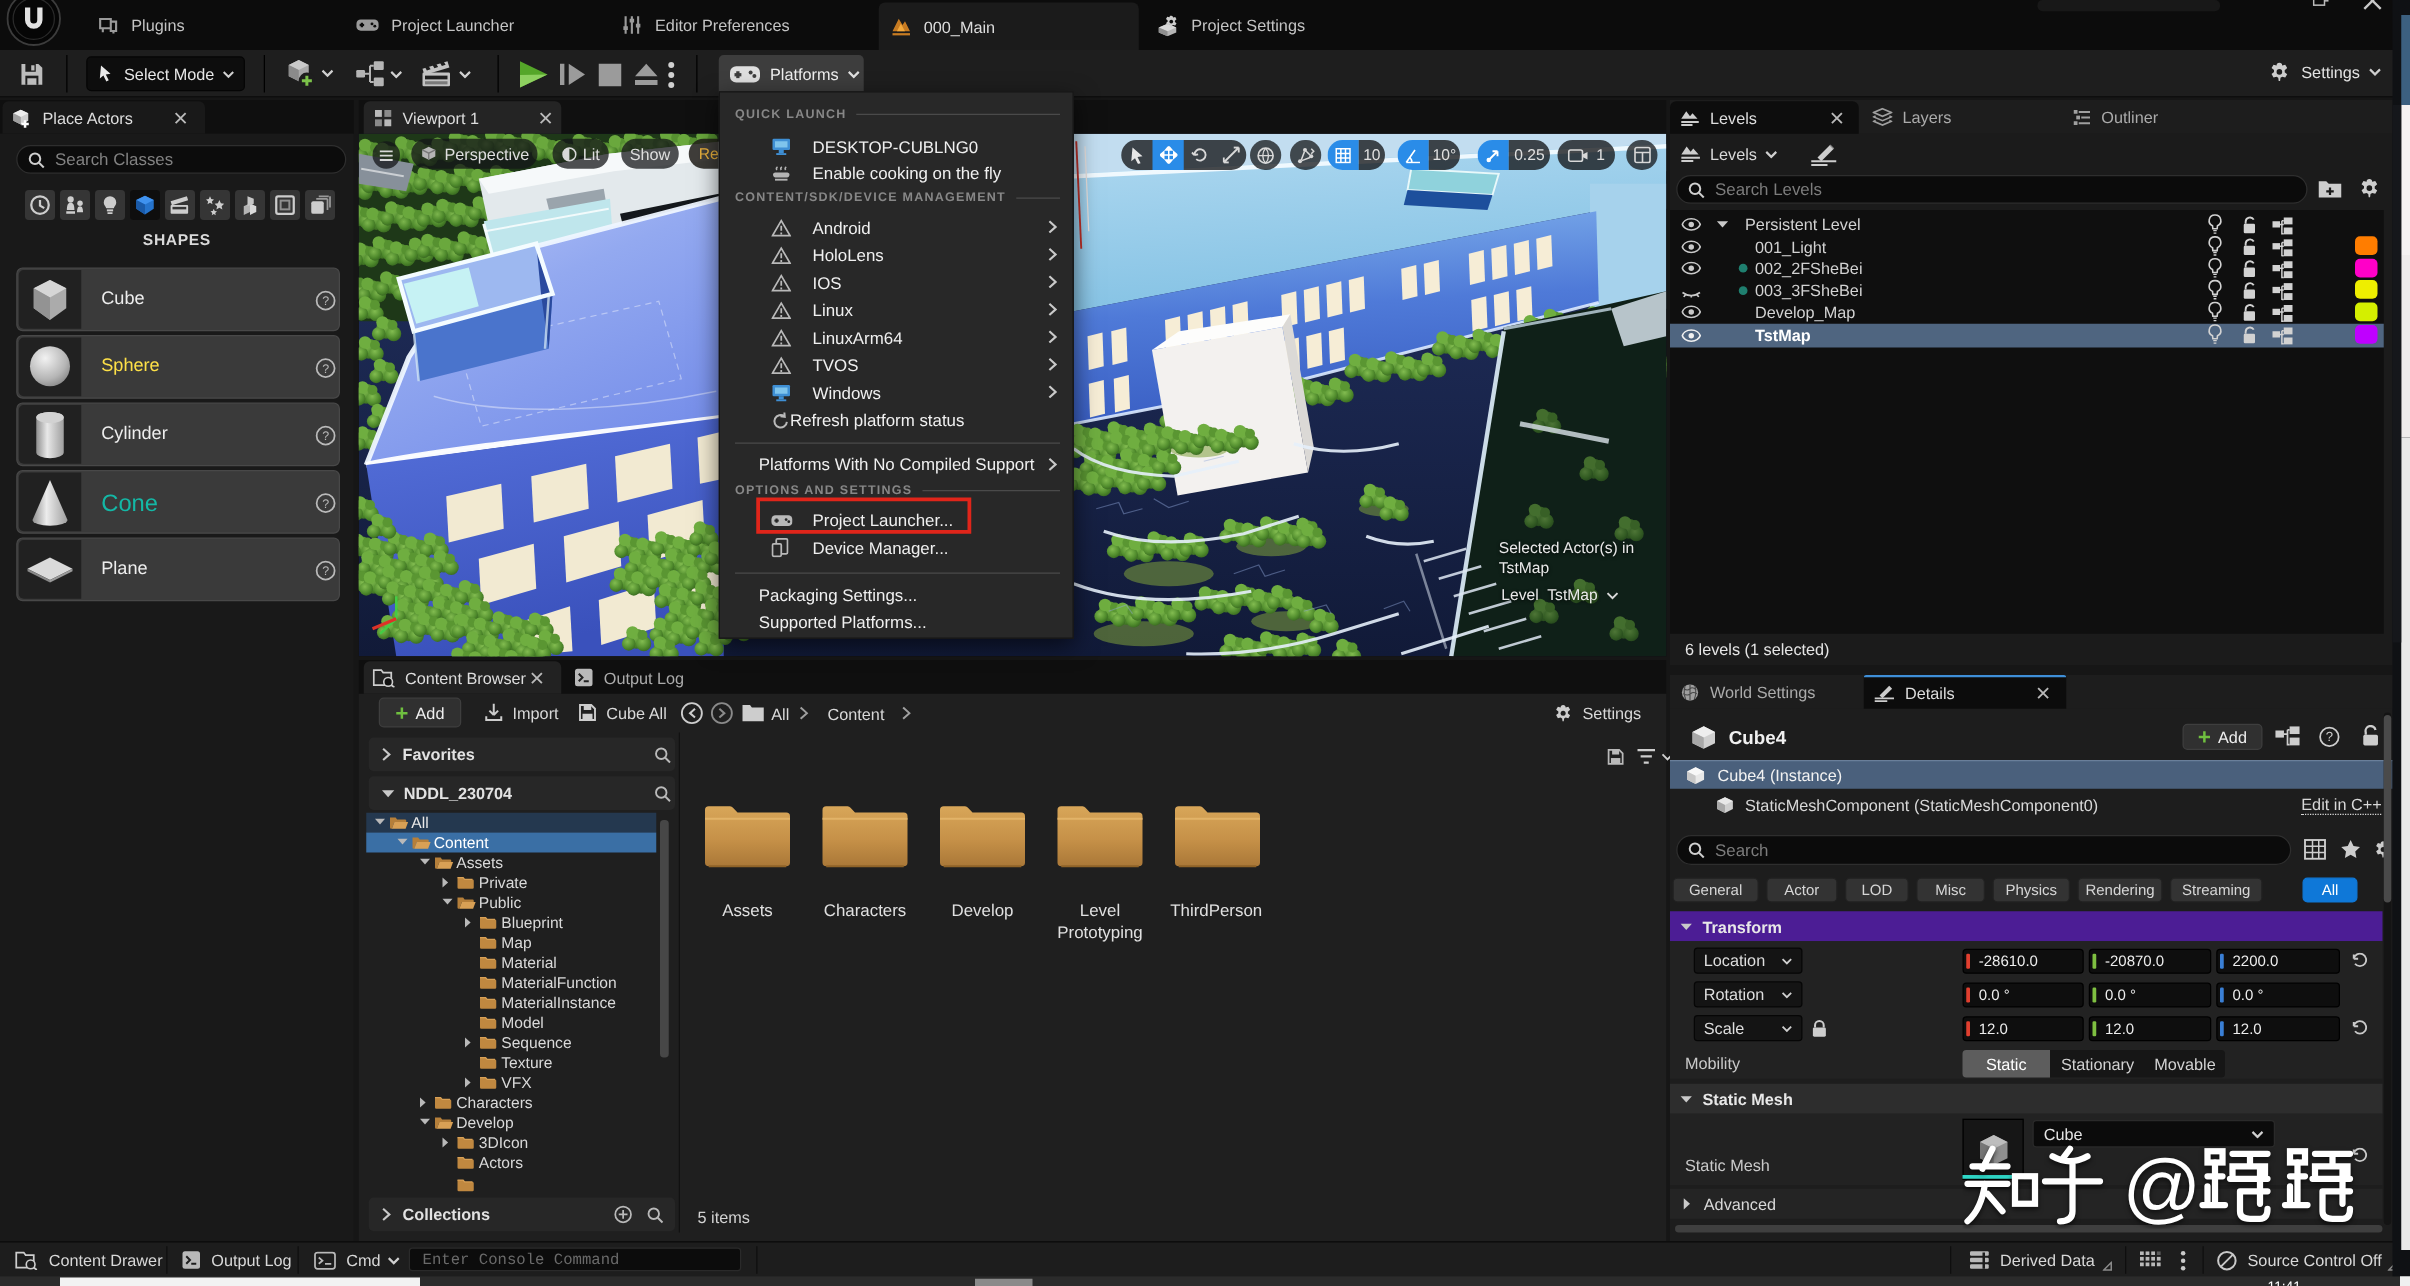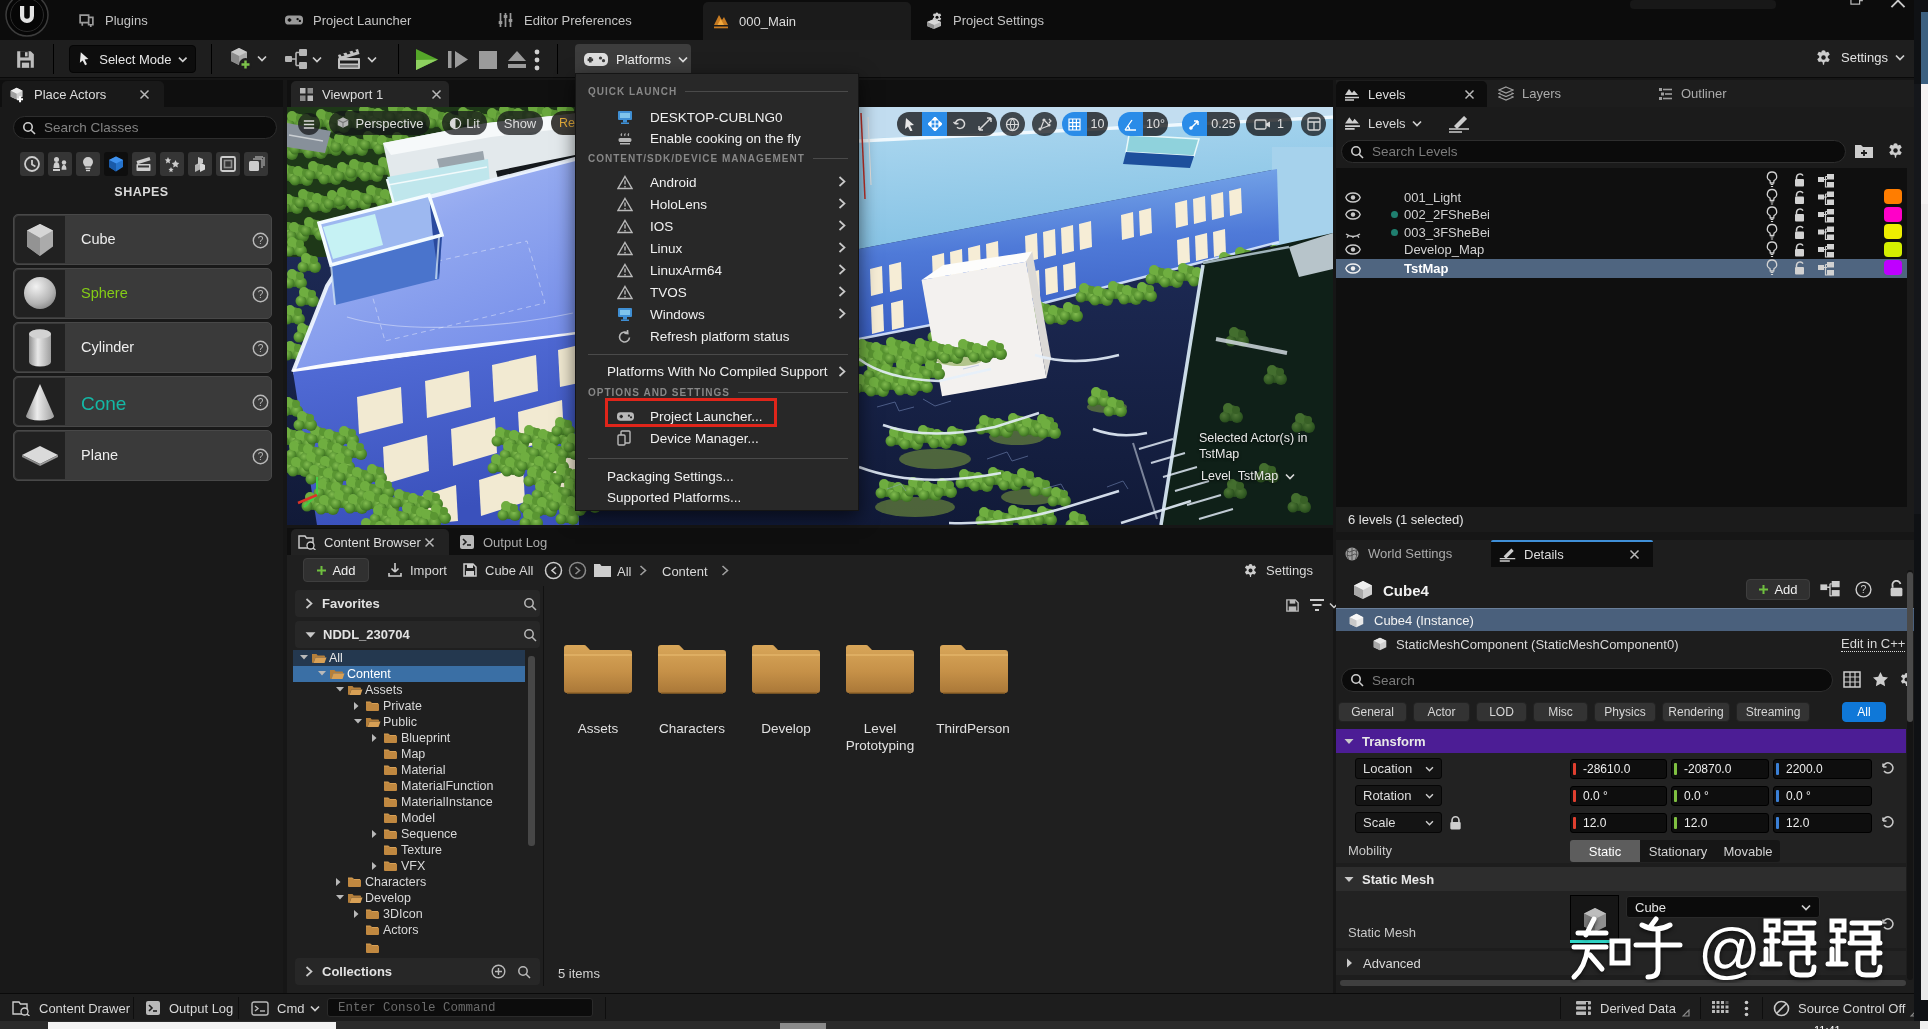--- a/index.html
+++ b/index.html
@@ -303,21 +303,21 @@
               <defs>
                 <radialGradient id="sphg" cx="0.38" cy="0.3" r="0.75">
                   <stop offset="0" stop-color="#f2f2f2"></stop>
                   <stop offset="0.7" stop-color="#b5b5b5"></stop>
                   <stop offset="1" stop-color="#8a8a8a"></stop>
                 </radialGradient>
               </defs>
               <circle cx="19" cy="19" r="16" fill="url(#sphg)"></circle>
             </svg>
       </div>
-      <span class="abs" style="left:67px;top:16px;color:#84cc16;font-size:14.5px;">Sphere</span>
+      <span class="abs" style="left:67px;top:16px;color:#fde047;font-size:14.5px;">Sphere</span>
       <svg class="abs" style="left:238px;top:17px;" width="17" height="17" viewBox="0 0 17 17">
             <circle cx="8.5" cy="8.5" r="7.2" fill="none" stroke="#b9b9b9" stroke-width="1.4"></circle>
             <text x="8.5" y="12" font-size="10" fill="#b9b9b9" text-anchor="middle" font-family="Liberation Sans">?</text>
           </svg>
     </div>
     <div class="abs" style="left:13px;top:112px;width:259px;height:51px;background:#3a3a3a;border-radius:5px;border:1px solid #484848;">
       <div class="abs" style="left:1px;top:1px;width:50px;height:47px;background:#212121;border-radius:4px 0 0 4px;">
         <svg style="margin:4px 0 0 11px;" width="28" height="40" viewBox="0 0 28 40">
               <defs>
                 <linearGradient id="cylg" x1="0" x2="1">
@@ -1036,20 +1036,30 @@
   <svg class="abs" style="left:518px;top:62px;" width="20" height="18" viewBox="0 0 20 18">
         <path d="M1 3 h6 l2 2 h10 v11 H1z" fill="#cdcdcd"></path>
         <path d="M10 8 v6 M7 11 h6" stroke="#1b1b1b" stroke-width="1.8"></path>
       </svg>
   <svg class="abs" style="left:550px;top:61px;" width="19" height="19" viewBox="0 0 17 17">
         <path d="M8.5 2 a2 2 0 0 1 2 2 l2.2-.6 1.4 2.4-1.8 1.5a5 5 0 0 1 0 1.4l1.8 1.5-1.4 2.4-2.2-.6a5 5 0 0 1-1.2.7L9 15h-1l-.3-2.3a5 5 0 0 1-1.2-.7l-2.2.6L2.9 10l1.8-1.5a5 5 0 0 1 0-1.4L2.9 5.8 4.3 3.4l2.2.6A2 2 0 0 1 8.5 2z" fill="#cdcdcd"></path>
         <circle cx="8.5" cy="8.5" r="2" fill="#1b1b1b"></circle>
       </svg>
 
   <div class="abs" style="left:0;top:88px;width:571px;height:339px;background:#0f0f0f;" id="lvllist">
+    <div class="abs row" style="left:0;top:3px;width:578px;height:17px;">
+      <svg style="margin-left:9px;" width="16" height="11" viewBox="0 0 16 11">
+            <path d="M8 1 C4 1 1.5 3.5 0.8 5.5 1.5 7.5 4 10 8 10 s6.5-2.5 7.2-4.5C14.5 3.5 12 1 8 1z" fill="none" stroke="#c9c9c9" stroke-width="1.3"></path>
+            <circle cx="8" cy="5.5" r="2.2" fill="#c9c9c9"></circle>
+          </svg>
+      <svg style="margin-left:12px;" width="10" height="7" viewBox="0 0 10 7">
+            <path d="M0.5 1 h9 L5 6z" fill="#c9c9c9"></path>
+          </svg>
+      <span style="margin-left:13px;color:#d2d2d2;">Persistent Level</span>
+    </div>
     <div class="abs row" style="left:0;top:20.5px;width:578px;height:17px;">
       <svg style="margin-left:9px;" width="16" height="11" viewBox="0 0 16 11">
             <path d="M8 1 C4 1 1.5 3.5 0.8 5.5 1.5 7.5 4 10 8 10 s6.5-2.5 7.2-4.5C14.5 3.5 12 1 8 1z" fill="none" stroke="#c9c9c9" stroke-width="1.3"></path>
             <circle cx="8" cy="5.5" r="2.2" fill="#c9c9c9"></circle>
           </svg>
       <span style="margin-left:43px;color:#d2d2d2;">001_Light</span>
     </div>
     <div class="abs row" style="left:0;top:38px;width:578px;height:17px;">
       <svg style="margin-left:9px;" width="16" height="11" viewBox="0 0 16 11">
             <path d="M8 1 C4 1 1.5 3.5 0.8 5.5 1.5 7.5 4 10 8 10 s6.5-2.5 7.2-4.5C14.5 3.5 12 1 8 1z" fill="none" stroke="#c9c9c9" stroke-width="1.3"></path>
@@ -1517,21 +1527,21 @@
             <rect x="3" y="3" width="10" height="5" fill="#7fc4ec"></rect>
             <rect x="6" y="10" width="4" height="2.5" fill="#3f8fd4"></rect>
             <rect x="4" y="12.5" width="8" height="1.5" fill="#3f8fd4"></rect>
           </svg>
           <span style="margin-left:17px;">Windows</span>
         </div>
     <div class="abs row" style="left:41px;top:154px;height:20px;">
           <svg width="15" height="15" viewBox="0 0 15 15">
             <path d="M12.5 8.5 a5 5 0 1 1 -2-4.5 M10.5 1 l.3 3.5-3.4-.4" fill="none" stroke="#b9b9b9" stroke-width="1.6"></path>
           </svg>
-          <span style="margin-left:18px;">Refresh platform status</span>
+          <span style="">Refresh platform status</span>
         </div>
     <svg class="abs" style="left:262px;top:4px;" width="8" height="11" viewBox="0 0 8 11">
           <path d="M1.5 1 L6.5 5.5 L1.5 10" stroke="#c9c9c9" stroke-width="1.7" fill="none"></path>
         </svg>
     <svg class="abs" style="left:262px;top:26px;" width="8" height="11" viewBox="0 0 8 11">
           <path d="M1.5 1 L6.5 5.5 L1.5 10" stroke="#c9c9c9" stroke-width="1.7" fill="none"></path>
         </svg>
     <svg class="abs" style="left:262px;top:48px;" width="8" height="11" viewBox="0 0 8 11">
           <path d="M1.5 1 L6.5 5.5 L1.5 10" stroke="#c9c9c9" stroke-width="1.7" fill="none"></path>
         </svg>

